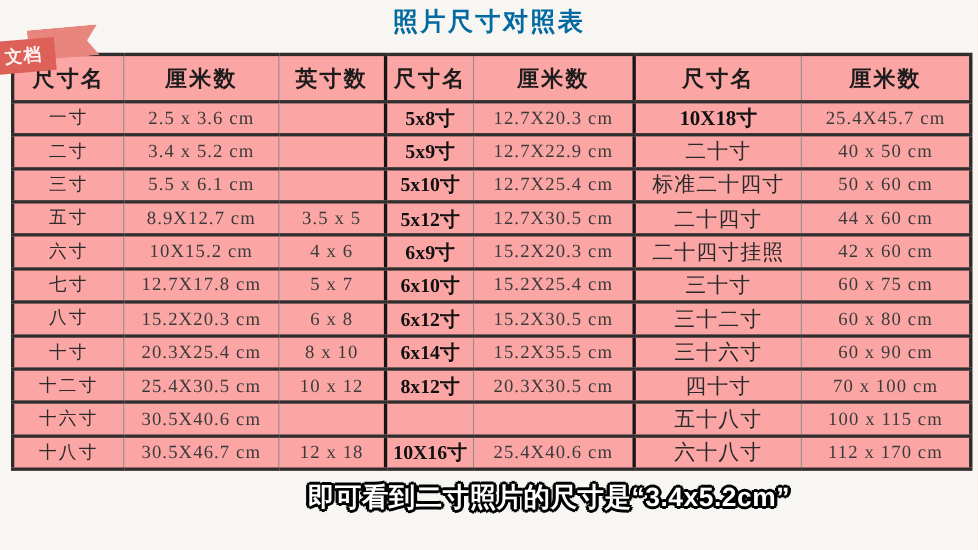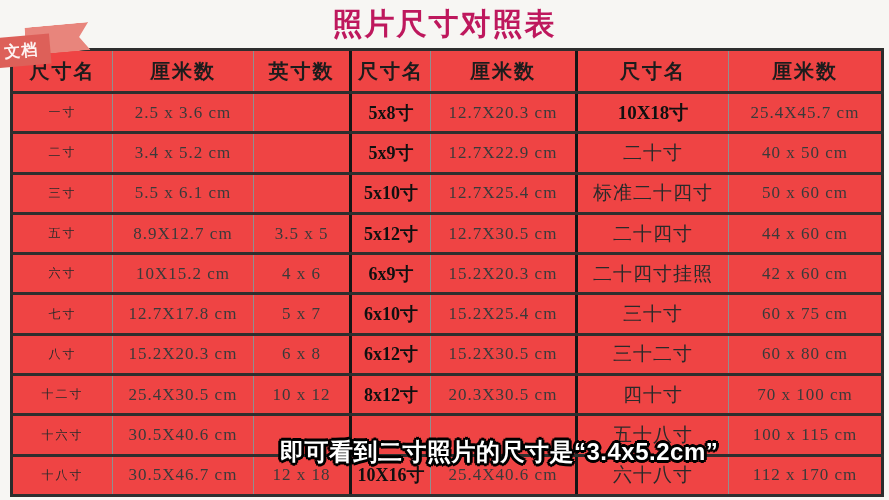--- a/index.html
+++ b/index.html
@@ -6,58 +6,58 @@
   body{
     width:889px;height:500px;
     background:#f7f6f3;
     font-family:"Liberation Serif", serif;
     position:relative;
     overflow:hidden;
   }
   .page-title{
     position:absolute;top:4px;left:0;width:889px;
     text-align:center;
-    font-size:30px;font-weight:600;letter-spacing:2px;
-    color:#be185d;
+    font-size:23px;font-weight:600;letter-spacing:2px;
+    color:#0369a1;
   }
   
   .doc-tag{position:absolute;left:-8px;top:26px;width:104px;height:40px;z-index:6;transform:rotate(-5deg);}
   .doc-tag .ribbon-back{
     position:absolute;left:34px;top:0px;width:64px;height:28px;
     background:#e8857c;
     clip-path:polygon(0 0,100% 0,84% 50%,100% 100%,0 100%);
   }
   .doc-tag .ribbon-front{
     position:absolute;left:0;top:8px;width:58px;height:30px;
     background:#dd6059;
     display:flex;align-items:center;justify-content:center;
   }
   .doc-tag .ribbon-front span{
     color:#fdf3f2;font-size:16px;font-weight:700;
     font-family:"Liberation Sans", sans-serif;letter-spacing:1px;
   }
   
   table.size-table{
     position:absolute;left:10px;top:48px;
-    width:871px;height:449px;
+    width:871px;height:380px;
     border-collapse:collapse;table-layout:fixed;
-    background:#ef4444;
+    background:#fca5a5;
     border:3px solid #2b2b2b;
   }
   th,td{
     border-left:1px solid #8f8f8f;
     border-right:1px solid #8f8f8f;
     border-top:3px solid #2e2e2e;
     border-bottom:3px solid #2e2e2e;
     text-align:center;vertical-align:middle;
     padding:0 2px;overflow:hidden;white-space:nowrap;
     color:#3a3a3a;font-size:17px;letter-spacing:1px;
   }
   th{height:40px;font-size:20px;font-weight:700;color:#1c1c1c;letter-spacing:2px;}
-  td.c0{font-size:12px;color:#2a2a2a;letter-spacing:2px;}
+  td.c0{font-size:16px;color:#2a2a2a;letter-spacing:2px;}
   td.c3{font-weight:700;font-size:18px;color:#101010;letter-spacing:0;}
   td.c5{font-size:19px;color:#2a2a2a;letter-spacing:1px;}
   td.bold{font-weight:700;color:#101010;letter-spacing:0;text-align:center;}
   th.c3,td.c3{border-left:3px solid #151515;}
   th.c5,td.c5{border-left:3px solid #151515;}
   
   .subtitle-caption{
     position:absolute;left:236px;top:436px;z-index:10;
     font-family:"Liberation Sans", sans-serif;
     font-size:24px;font-weight:700;white-space:nowrap;
@@ -160,20 +160,29 @@
       <tr>
         <td class="c0">八寸</td>
         <td class="c1">15.2X20.3 cm</td>
         <td class="c2">6 x 8</td>
         <td class="c3">6x12寸</td>
         <td class="c4">15.2X30.5 cm</td>
         <td class="c5">三十二寸</td>
         <td class="c6">60 x 80 cm</td>
       </tr>
       <tr>
+        <td class="c0">十寸</td>
+        <td class="c1">20.3X25.4 cm</td>
+        <td class="c2">8 x 10</td>
+        <td class="c3">6x14寸</td>
+        <td class="c4">15.2X35.5 cm</td>
+        <td class="c5">三十六寸</td>
+        <td class="c6">60 x 90 cm</td>
+      </tr>
+      <tr>
         <td class="c0">十二寸</td>
         <td class="c1">25.4X30.5 cm</td>
         <td class="c2">10 x 12</td>
         <td class="c3">8x12寸</td>
         <td class="c4">20.3X30.5 cm</td>
         <td class="c5">四十寸</td>
         <td class="c6">70 x 100 cm</td>
       </tr>
       <tr>
         <td class="c0">十六寸</td>

